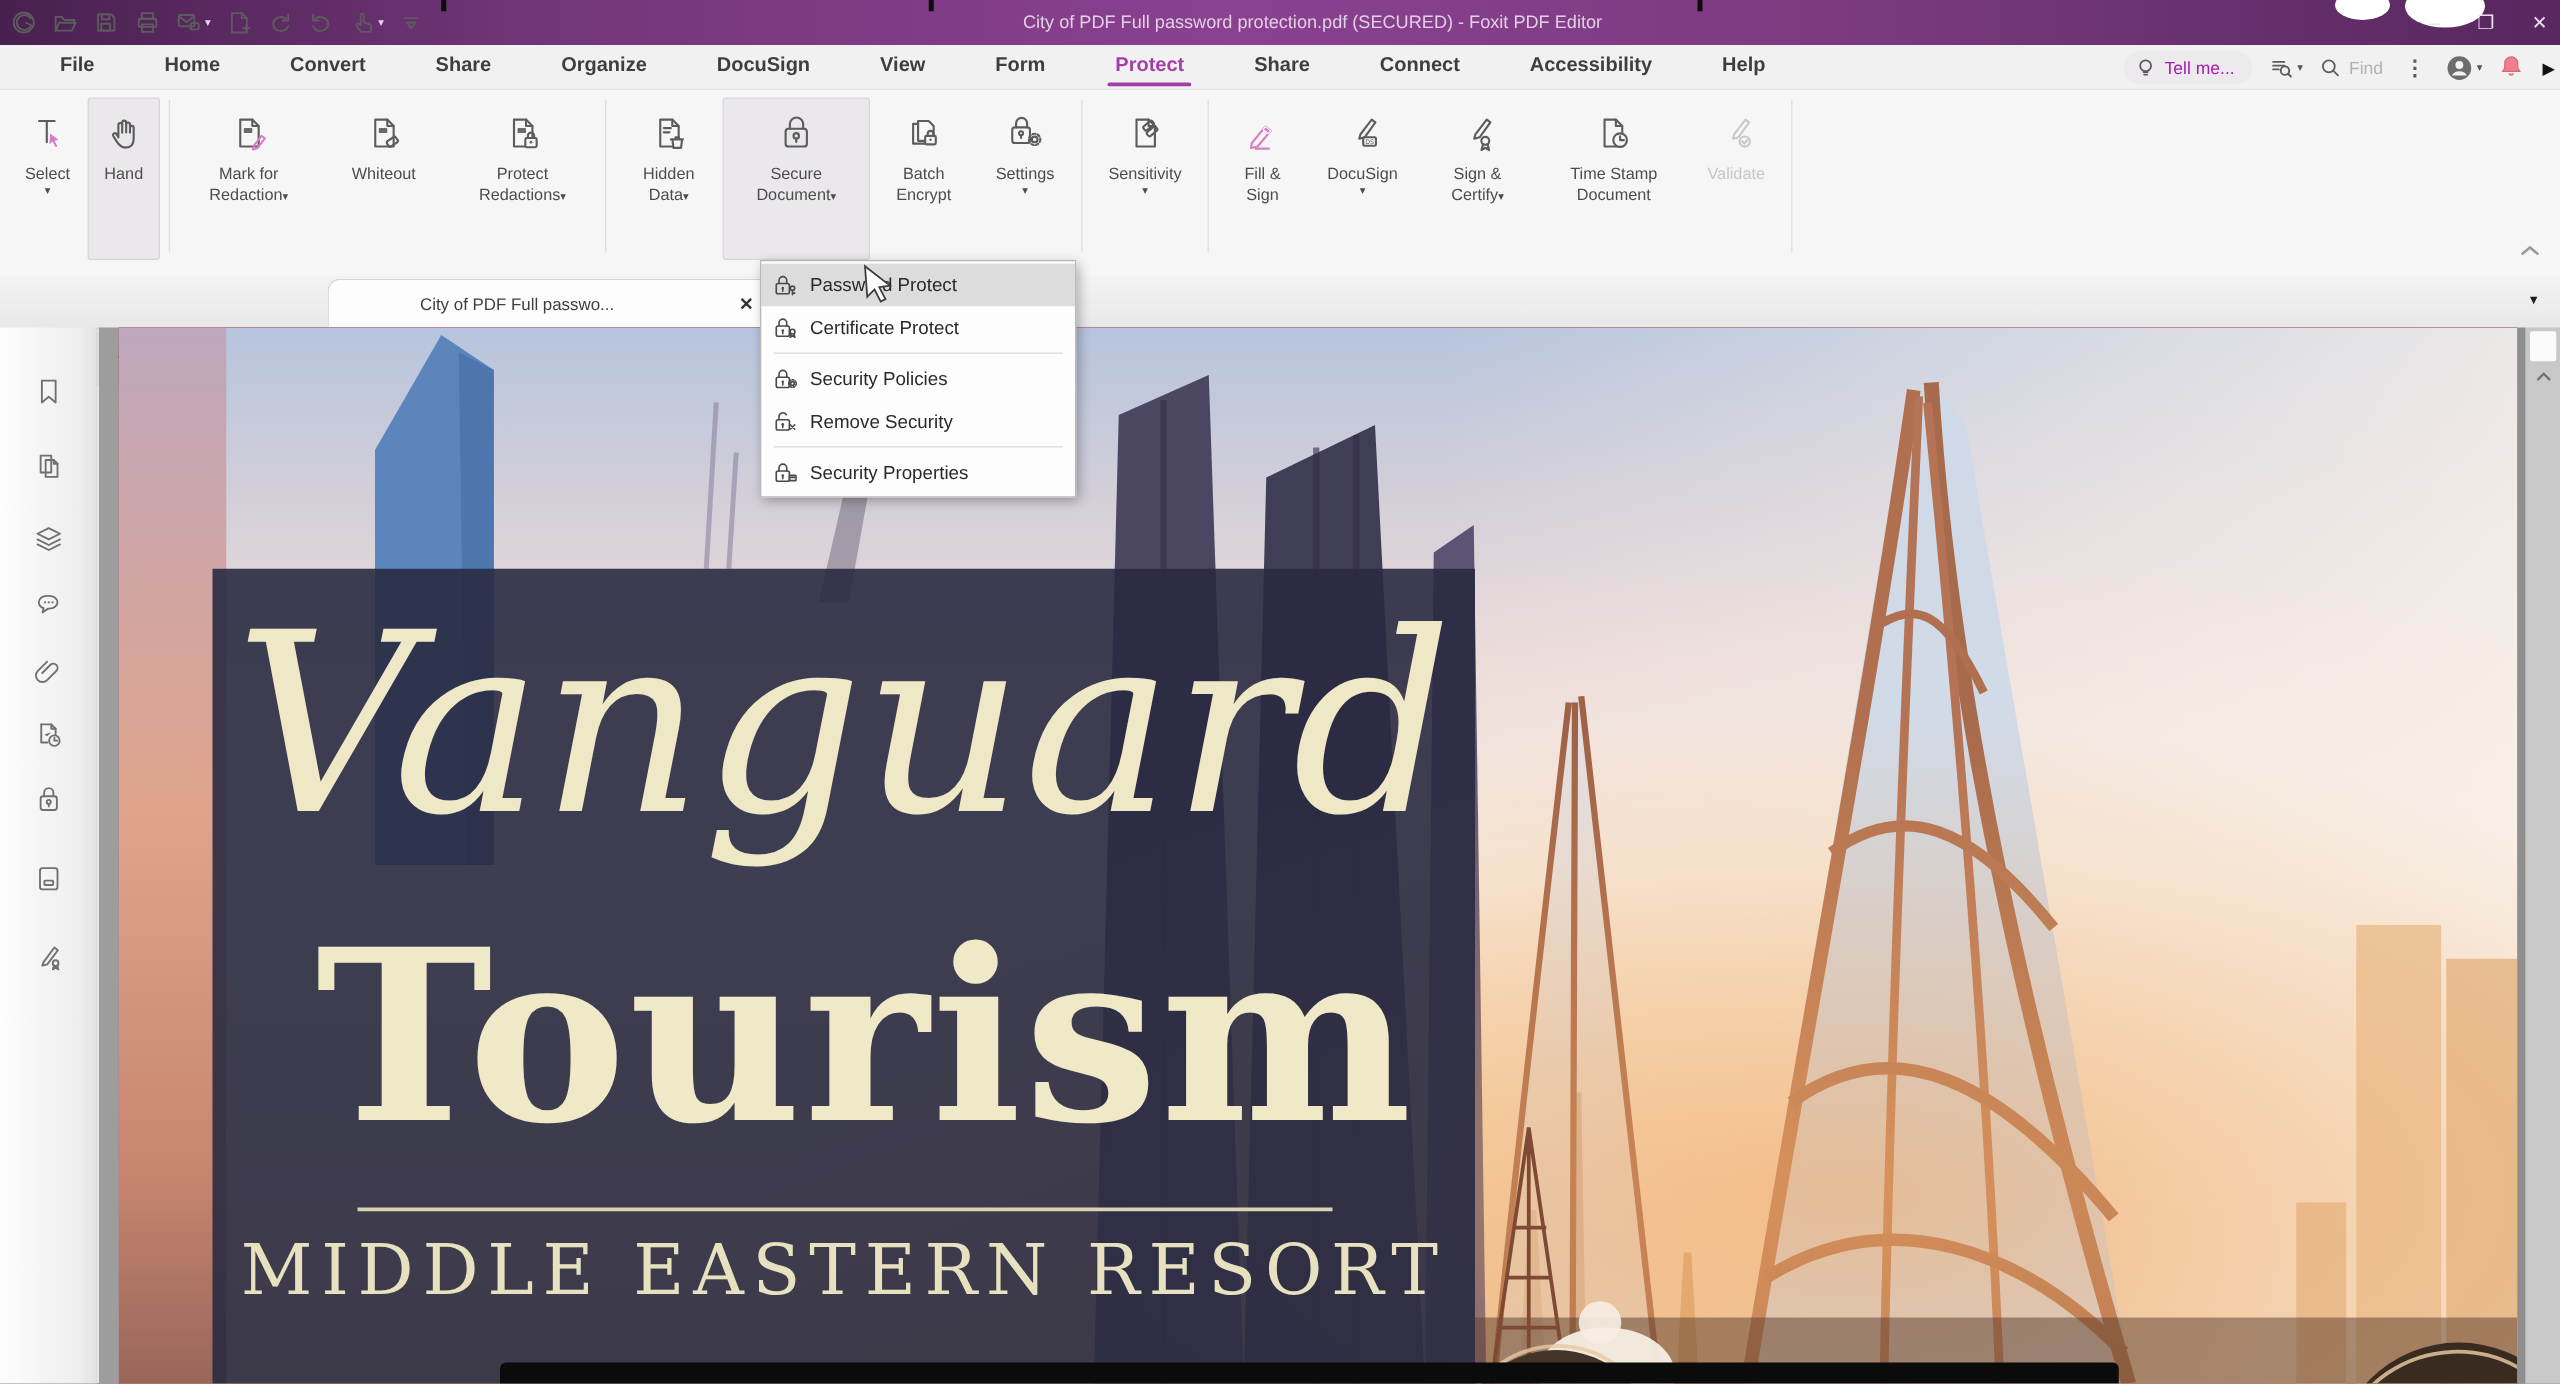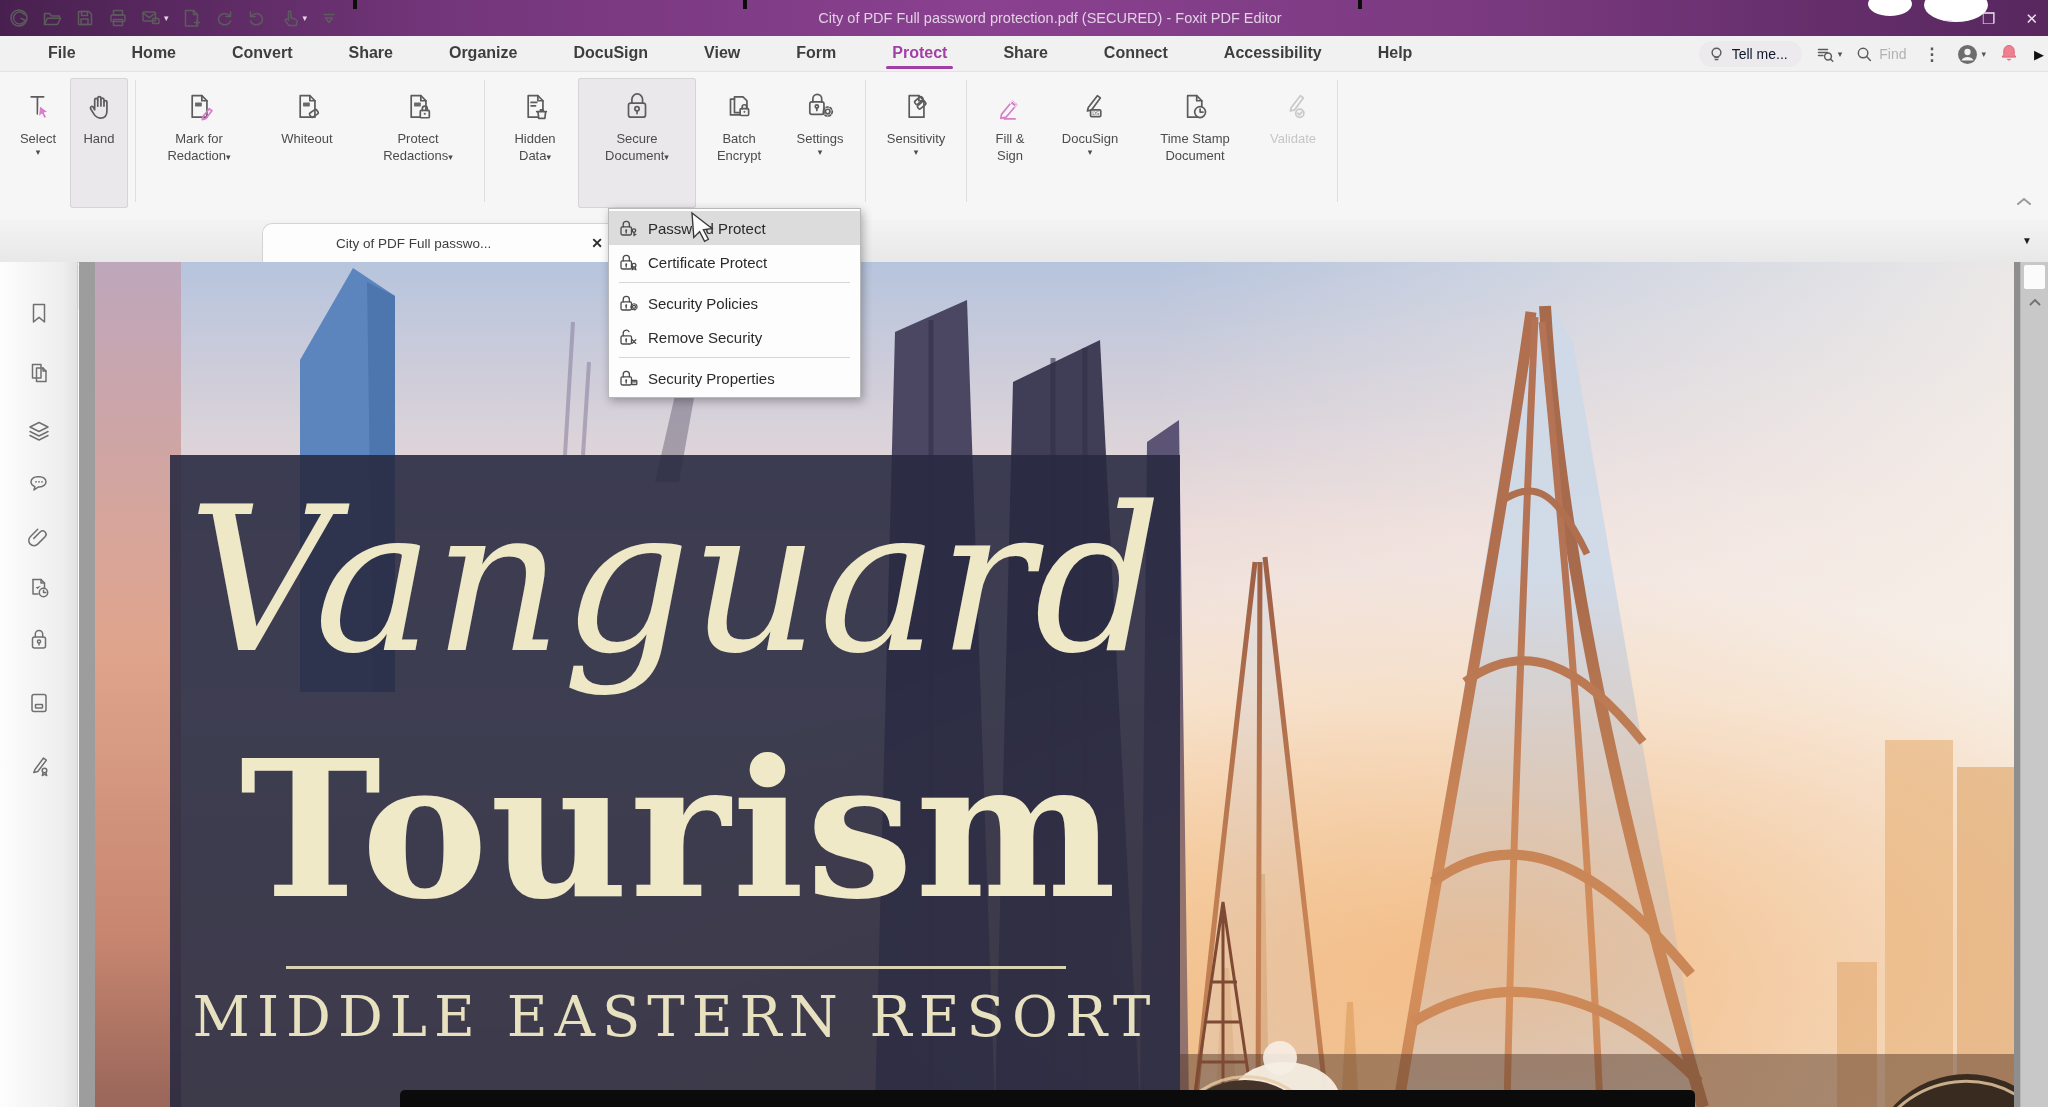--- a/index.html
+++ b/index.html
@@ -19,21 +19,21 @@
   .tick{position:absolute;top:0;width:4px;height:9px;background:#0c0c0c;}
   .blob{position:absolute;background:#fff;border-radius:50%;}
   
   .menubar{position:absolute;left:0;top:36px;width:100%;height:36px;background:#f2f1f2;
     border-bottom:1px solid #e4e3e4;display:flex;align-items:center;padding-left:20px;box-sizing:border-box;}
   .menu-item{padding:0 28px;font-size:16px;font-weight:600;color:#3e3e3e;height:36px;line-height:34px;position:relative;white-space:nowrap;}
   .menu-item.active{color:#a23fa6;}
   .menu-item.active::after{content:"";position:absolute;left:22px;right:22px;bottom:3px;height:3px;background:#a23fa6;border-radius:2px;}
   .menu-right{position:absolute;right:4px;top:36px;height:36px;display:flex;align-items:center;gap:13px;}
   .tellme{display:flex;align-items:center;gap:6px;background:#eceaec;border-radius:13px;height:26px;padding:0 14px 0 8px;}
-  .tellme .ph{color:#0f172a;font-size:14px;}
+  .tellme .ph{color:#a21caf;font-size:14px;}
   .findbox{display:flex;align-items:center;gap:5px;}
   .findbox .ph{color:#b3b1b3;font-size:14px;}
   .mb-caret{font-size:9px;color:#555;}
   .dots{color:#5a5a5a;font-size:17px;font-weight:bold;letter-spacing:0;padding:0 4px;}
   .play-art{color:#111;font-size:13px;margin-left:2px;}
   
   .ribbon{position:absolute;left:0;top:72px;width:100%;height:148px;background:#f7f6f7;
     display:flex;align-items:flex-start;padding-left:6px;box-sizing:border-box;}
   .rb{display:flex;flex-direction:column;align-items:center;margin-top:6px;height:130px;
     border-radius:3px;box-sizing:border-box;padding-top:12px;position:relative;}
@@ -73,21 +73,21 @@
   .page{position:absolute;left:95px;top:0;right:34px;bottom:0;overflow:hidden;background:#7f1d1d;}
   .photo{position:absolute;left:0;top:0;width:100%;height:100%;}
   .pageedge{position:absolute;right:28px;top:0;width:6px;bottom:0;background:#8f8e8f;}
   .scroll{position:absolute;right:0;top:0;width:28px;bottom:0;background:#c9c8c9;border-left:1px solid #b6b5b6;box-sizing:border-box;}
   .scroll-btn{position:absolute;top:3px;left:3px;right:3px;height:24px;background:#fbfbfb;border-radius:2px;}
   .scroll-chev{position:absolute;top:30px;left:0;right:0;text-align:center;color:#6f6f6f;}
   
   .overlay{position:absolute;left:75px;top:193px;width:1010px;bottom:0;background:rgba(41,42,65,0.9);}
   .h-script{position:absolute;top:26px;left:0;width:100%;text-align:center;
     font-family:"DejaVu Serif",serif;font-style:italic;font-size:200px;line-height:1;color:#eee8c6;}
-  .h-bold{position:absolute;top:280px;left:4px;width:100%;text-align:center;
+  .h-bold{position:absolute;top:280px;left:17px;width:100%;text-align:center;
     font-family:"DejaVu Serif",serif;font-weight:bold;font-size:190px;line-height:1;color:#efe9c8;letter-spacing:2px;}
   .rule{position:absolute;top:511px;left:116px;width:780px;height:3px;background:#d9d3b4;}
   .h-sub{position:absolute;top:534px;left:0;width:100%;text-align:center;
     font-family:"DejaVu Serif",serif;font-size:56px;line-height:1;color:#e7e1c0;letter-spacing:7px;}
   .caption{position:absolute;left:305px;top:828px;width:1295px;height:17px;background:#0b0b0b;border-radius:5px 5px 0 0;}
   
   .ddmenu{position:absolute;left:608px;top:208px;width:253px;background:#fdfdfd;border:1px solid #b9b8b9;
     box-shadow:2px 3px 9px rgba(0,0,0,.3);padding:2px 0;z-index:50;box-sizing:border-box;}
   .dd-item{display:flex;align-items:center;height:34px;padding:0 10px 0 9px;font-size:15px;color:#2a2a2a;gap:10px;}
   .dd-item.hl{background:#dcdcdc;}
@@ -395,20 +395,31 @@
       <div class="rb" style="width: 88px;">
         <div class="ric">
           <svg class="ic" viewBox="0 0 30 30" width="34" height="34">
             <path d="M13.5 15.5L21.5 5l2.6 2L16.5 17.5l-3.8 1z"></path>
             <rect class="wfl" x="15.5" y="17.5" width="9" height="6" rx="1"></rect>
             <text x="20" y="22.2" font-size="4.4" font-family="DejaVu Sans" text-anchor="middle">DS</text>
           </svg>
         </div>
         <span class="rl">DocuSign</span>
         <div class="crt">▾</div>
+      </div>
+      <div class="rb" style="width: 96px;">
+        <div class="ric">
+          <svg class="ic" viewBox="0 0 30 30" width="34" height="34">
+            <path d="M13.5 15.5L21.5 5l2.6 2L16.5 17.5l-3.8 1z"></path>
+            <circle class="wfl" cx="20.5" cy="20" r="2.8"></circle>
+            <path d="M19 22.3l-1.2 4.2 2.7-1.6 2.7 1.6-1.2-4.2"></path>
+          </svg>
+        </div>
+        <span class="rl">Sign &amp;</span>
+        <div class="rl"><span class="rl" style="display: inline;">Certify</span><span class="crt">▾</span></div>
       </div>
       <div class="rb" style="width: 122px;">
         <div class="ric">
           <svg class="ic" viewBox="0 0 30 30" width="34" height="34">
             <path d="M8.5 5h8l4.5 4.5V24H8.5z"></path>
             <path d="M16.5 5v4.5H21"></path>
             <circle class="wfl" cx="19.5" cy="19.5" r="4.8"></circle>
             <path d="M19.5 16.8v2.7h2.6"></path>
           </svg>
         </div>

